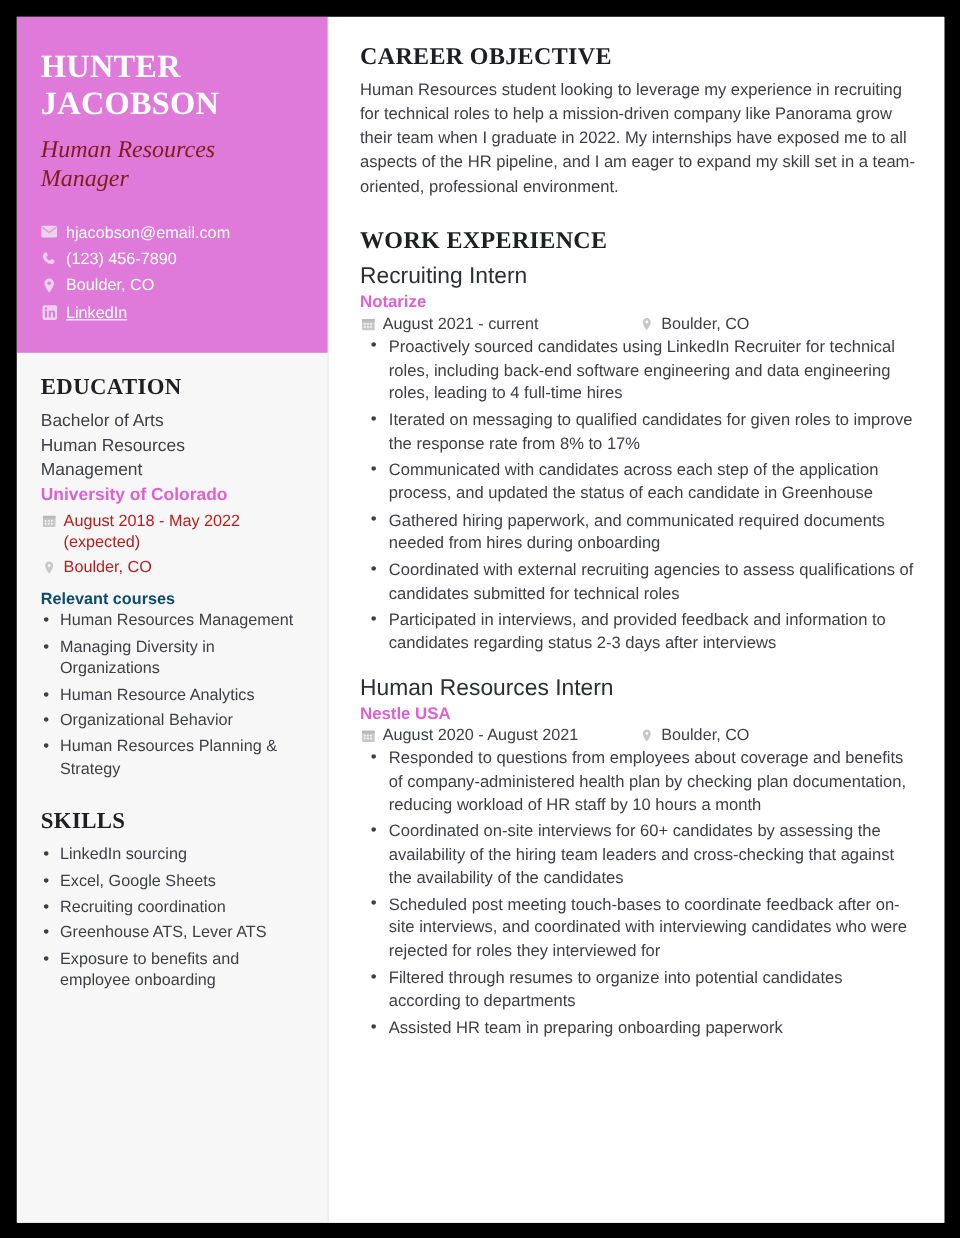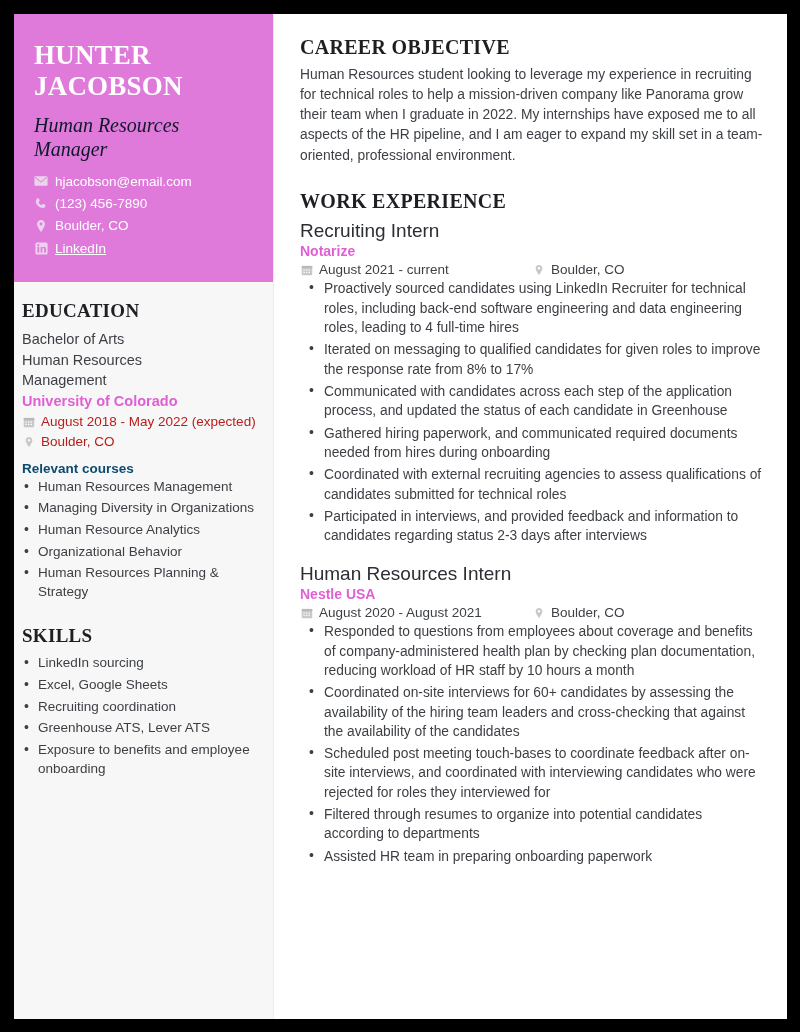--- a/index.html
+++ b/index.html
@@ -37,45 +37,45 @@
     font-size: 27px;
     line-height: 1.16;
     color: #ffffff;
     letter-spacing: 0.2px;
   }
   .job-title {
     font-family: "Liberation Serif", serif;
     font-style: italic;
     font-size: 20px;
     line-height: 1.2;
-    color: #0f172a;
+    color: #7f1d1d;
     margin-top: 10px;
   }
-  .contact-list { margin-top: 10px; }
+  .contact-list { margin-top: 22px; }
   .contact-row {
     display: flex;
     align-items: center;
     gap: 7px;
     color: #ffffff;
     font-size: 13.5px;
     line-height: 1.58;
     margin-bottom: 1px;
   }
   .contact-row .ico {
     width: 14px; height: 14px;
     flex: 0 0 14px;
     display: inline-flex;
     align-items: center;
     justify-content: center;
     opacity: .88;
   }
   .contact-row .ico svg { display:block; }
   .contact-link { text-decoration: underline; color: #ffffff; }
 
-  .side-section { padding: 0 8px; }
+  .side-section { padding: 0 20px; }
   .side-section.first { margin-top: 18px; }
   .sec-head {
     font-family: "Liberation Serif", serif;
     font-weight: bold;
     font-size: 19px;
     letter-spacing: .3px;
     color: #1d1f22;
     margin-bottom: 7px;
   }
   .edu-degree {

